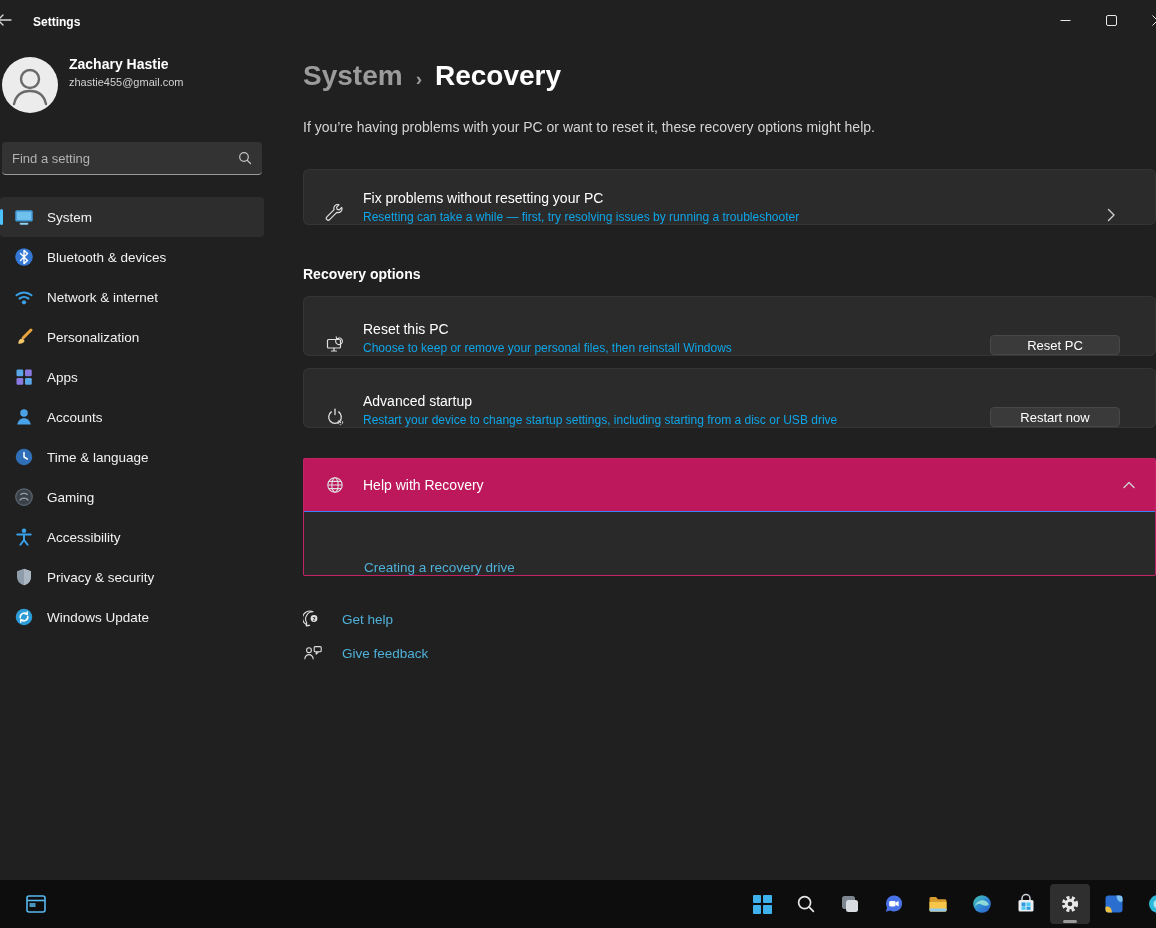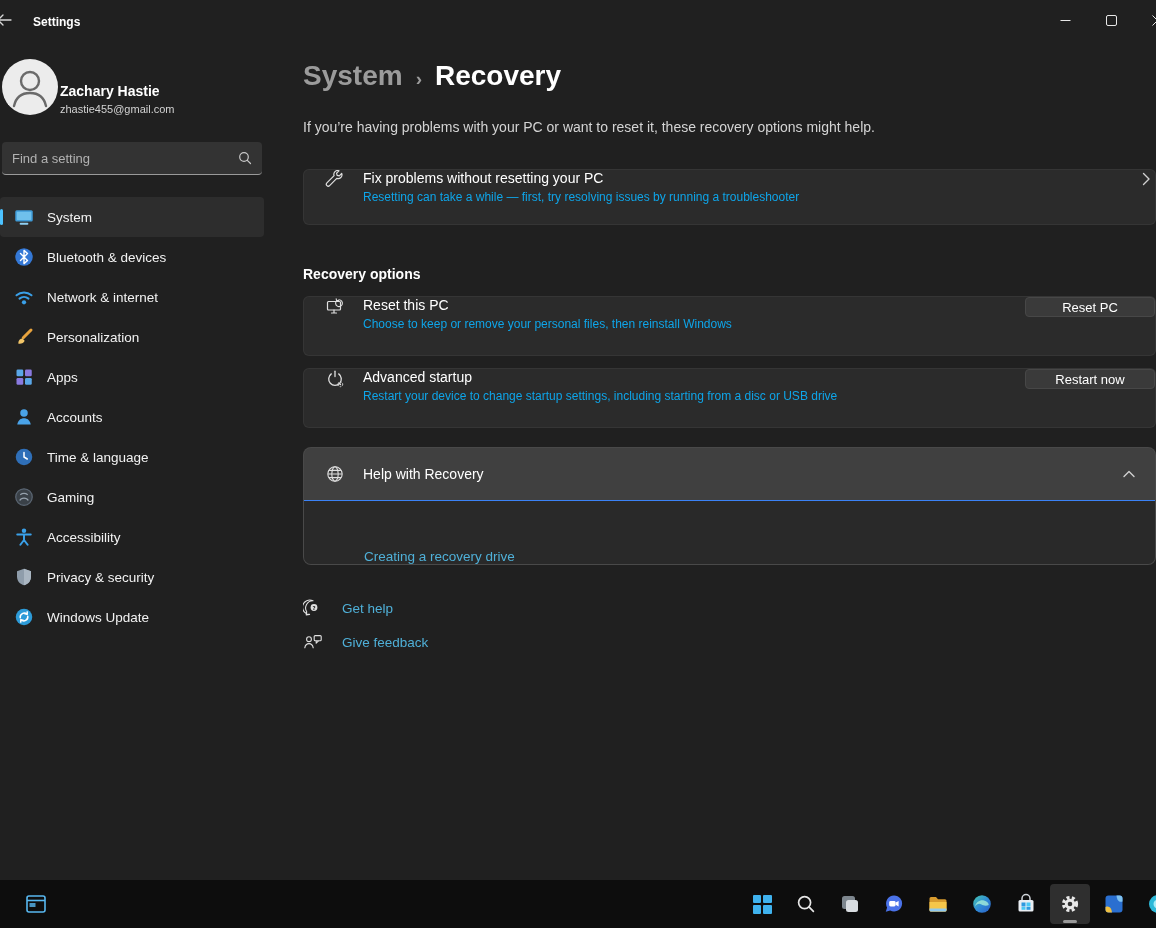--- a/index.html
+++ b/index.html
@@ -9,53 +9,53 @@
     font-family:"Liberation Sans","DejaVu Sans",sans-serif;
   }
   
   .titlebar{position:absolute;top:0;left:0;right:0;height:40px}
   .back-btn{position:absolute;left:-8px;top:9px;width:24px;height:22px;display:flex;align-items:center;justify-content:center;color:#d8d8d8}
   .app-title{position:absolute;left:33px;top:15px;font-size:12px;font-weight:700;color:#fff}
   .win-controls{position:absolute;right:-24px;top:0;display:flex}
   .win-btn{width:46px;height:40px;display:flex;align-items:center;justify-content:center;color:#e8e8e8;font-size:13px}
   
   .sidebar{position:absolute;top:40px;left:0;width:264px;bottom:48px;padding-top:17px}
-  .account{display:flex;align-items:flex-end;gap:2px;margin-left:2px;height:58px}
+  .account{display:flex;align-items:flex-start;gap:11px;margin-left:2px;height:58px}
   .avatar{width:56px;height:56px;border-radius:50%;background:#ececec;display:flex;align-items:center;justify-content:center;overflow:hidden;flex:none}
   .acc-name{font-size:14px;font-weight:700;line-height:1}
   .acc-email{font-size:11px;color:#d2d2d2;margin-top:5px}
   .searchbox{margin:27px 2px 0 2px;height:29px;background:#333333;border-radius:4px;border-bottom:1px solid #9a9a9a;display:flex;align-items:center;padding:16px 10px}
   .searchbox input{flex:1;background:transparent;border:0;outline:0;color:#dcdcdc;font-size:13px;font-family:inherit}
   .searchbox input::placeholder{color:#b2b2b2}
   .nav{margin-top:22px}
   .nav-item{height:40px;display:flex;align-items:center;gap:13px;padding-left:14px;font-size:13.5px;color:#f2f2f2;position:relative;border-radius:4px;cursor:default}
   .nav-item.active{background:#2d2d2d}
   .nav-item.active::before{content:"";position:absolute;left:0;top:12px;width:3px;height:16px;border-radius:2px;background:#4cc2ff}
   .nav-icon{width:20px;height:20px;flex:none;display:flex}
   .nav-icon svg{width:20px;height:20px}
   
   .main{position:absolute;top:40px;left:264px;right:0;bottom:48px;padding:16px 0 0 39px}
   .breadcrumb{display:flex;align-items:center;gap:13px;font-size:28px;font-weight:600;height:40px}
   .crumb-parent{color:#9b9b9b}
   .crumb-sep{color:#9b9b9b;font-size:19px;padding-top:5px}
   .desc{margin-top:23px;font-size:14px;color:#d4d4d4}
-  .card{background:#2b2b2b;border:1px solid rgba(255,255,255,.05);border-radius:6px;display:flex;align-items:flex-start;padding:0 0 0 21px}
+  .card{background:#2b2b2b;border:1px solid rgba(255,255,255,.05);border-radius:6px;display:flex;align-items:flex-end;padding:0 35px 0 21px}
   .card .ic{width:20px;height:20px;flex:none;display:flex;margin-right:18px}
   .card-text{flex:1;min-width:0}
   .card-title{font-size:14px;color:#fff}
   .card-sub{font-size:12px;color:#0ea5e9;margin-top:4px}
   .fix-card{margin-top:34px;height:56px}
   .section-h{margin-top:41px;font-size:14px;font-weight:600}
   .opt-card{height:60px}
   .reset-card{margin-top:14px}
   .adv-card{margin-top:12px}
   .btn{min-width:130px;height:20px;background:#3a3a3a;border:1px solid #474747;border-radius:4px;color:#fff;font-size:13px;display:flex;align-items:center;justify-content:center;font-family:inherit;flex:none}
   .chev{width:18px;height:18px;flex:none;display:flex}
   
-  .expander{margin-top:19px;background:#404040;border:1px solid rgba(255,255,255,.05);border-radius:8px;overflow:hidden}
+  .expander{margin-top:30px;background:#be185d;border:1px solid rgba(255,255,255,.05);border-radius:2px;overflow:hidden}
   .exp-head{height:52px;display:flex;align-items:center;padding:0 17px 0 21px}
   .exp-body{border-top:1px solid #3b82f6;background:#292929;height:64px;display:flex;align-items:flex-end;padding-left:60px}
   .link{color:#4fb0d8;font-size:13.5px;text-decoration:none}
   
   .footers{margin-top:26px}
   .f-row{height:34px;display:flex;align-items:center;gap:19px;width:max-content}
   .f-ic{width:20px;height:20px;display:flex}
   
   .taskbar{position:absolute;bottom:0;left:0;right:0;height:48px;background:#0d0d0d}
   .tb-left{position:absolute;left:16px;top:4px;width:40px;height:40px;display:flex;align-items:center;justify-content:center}

